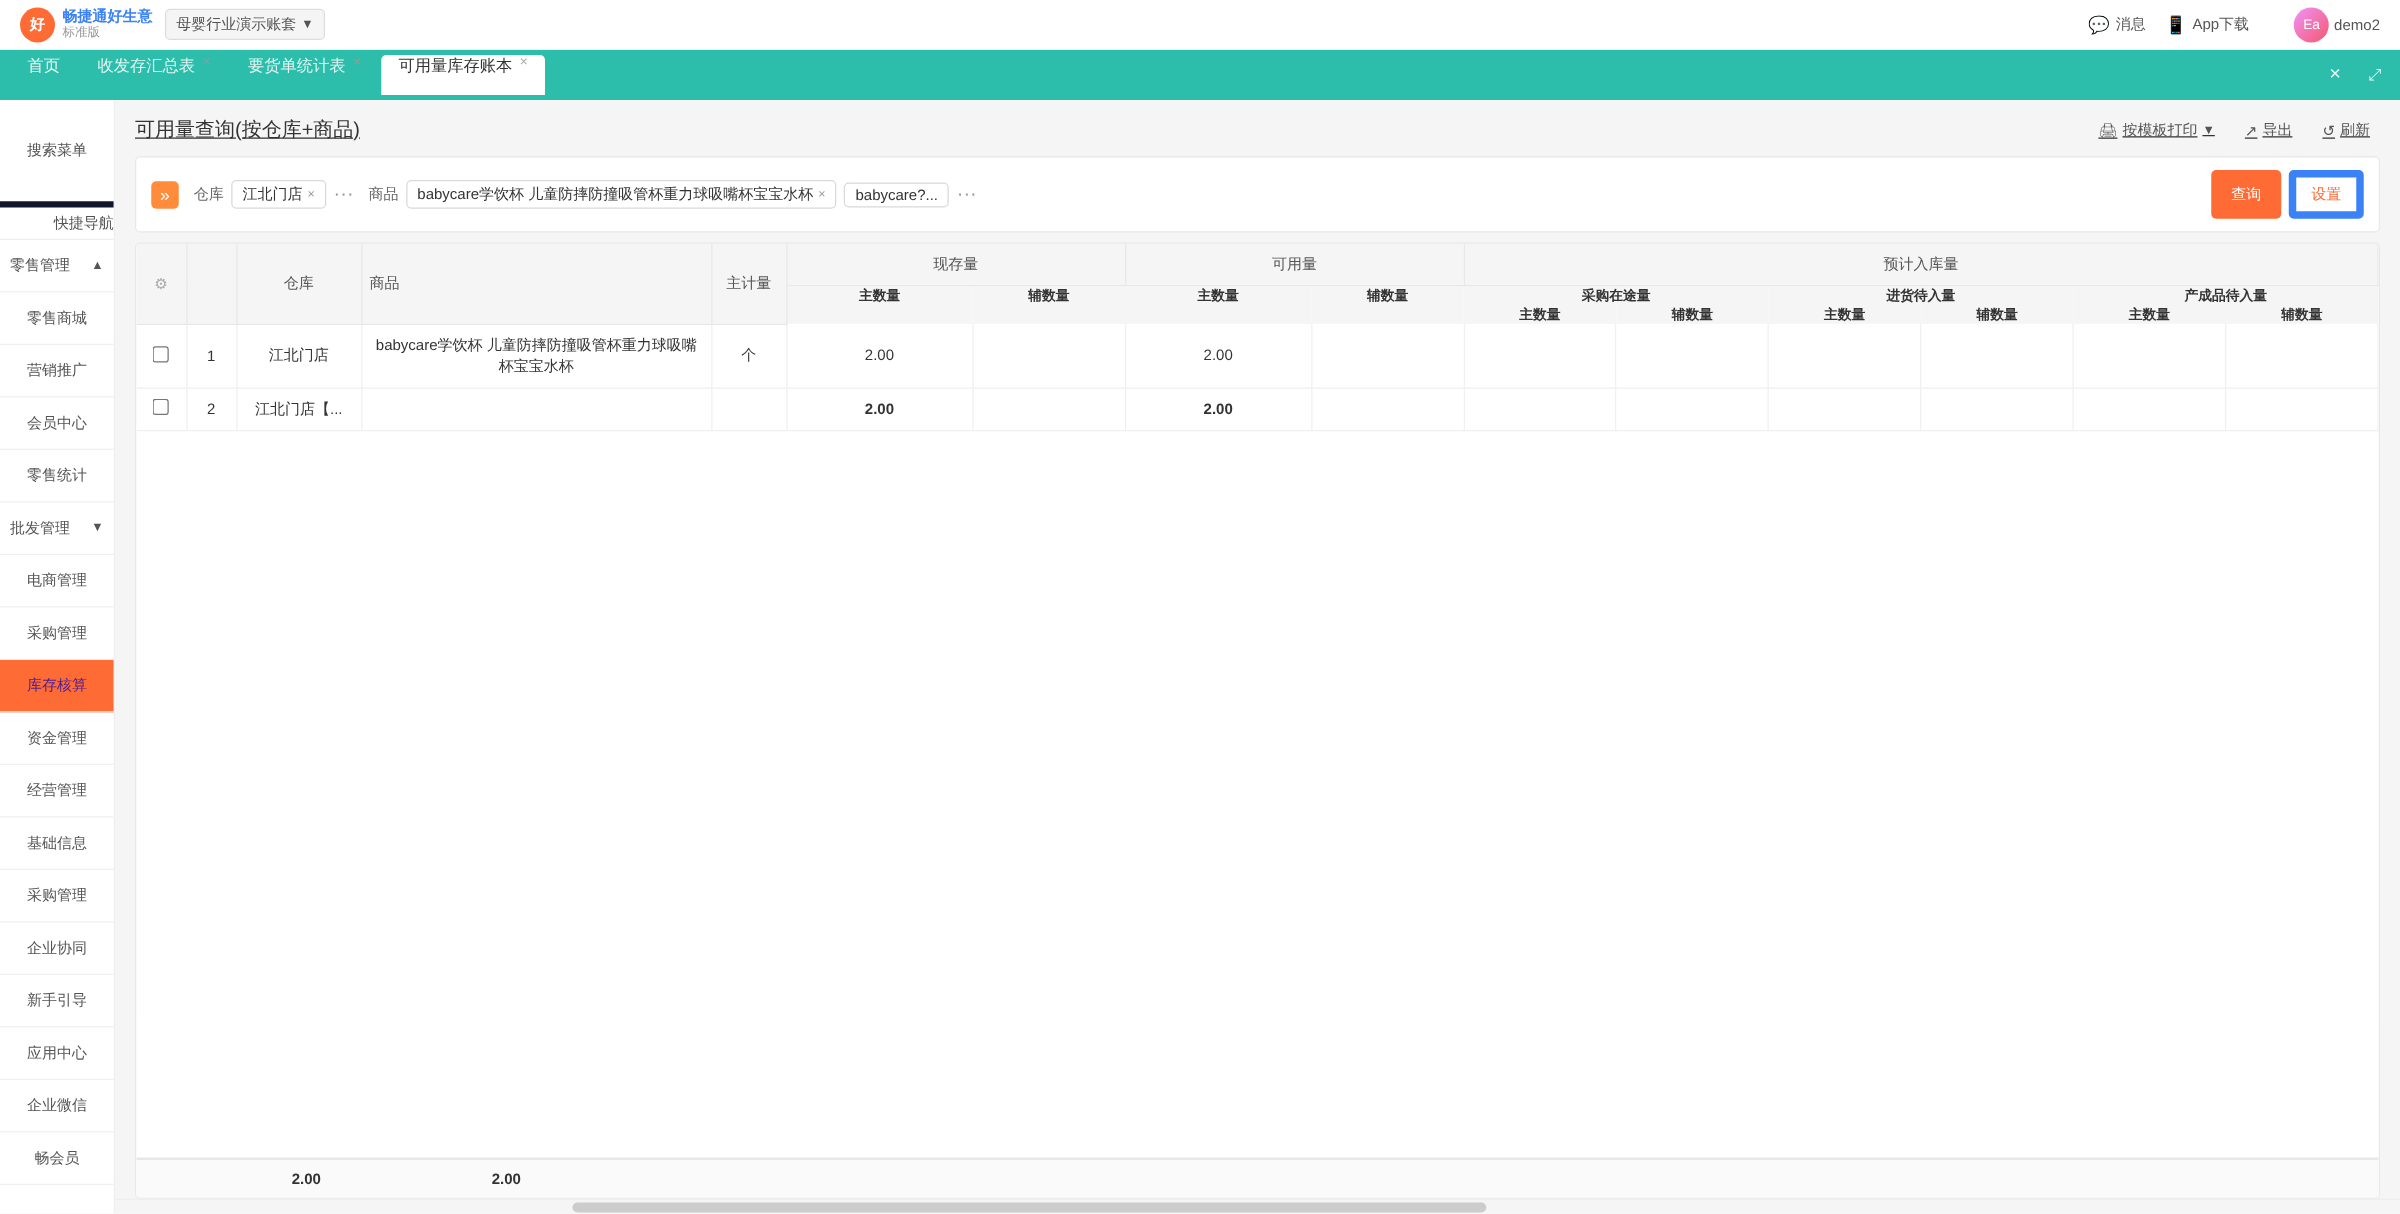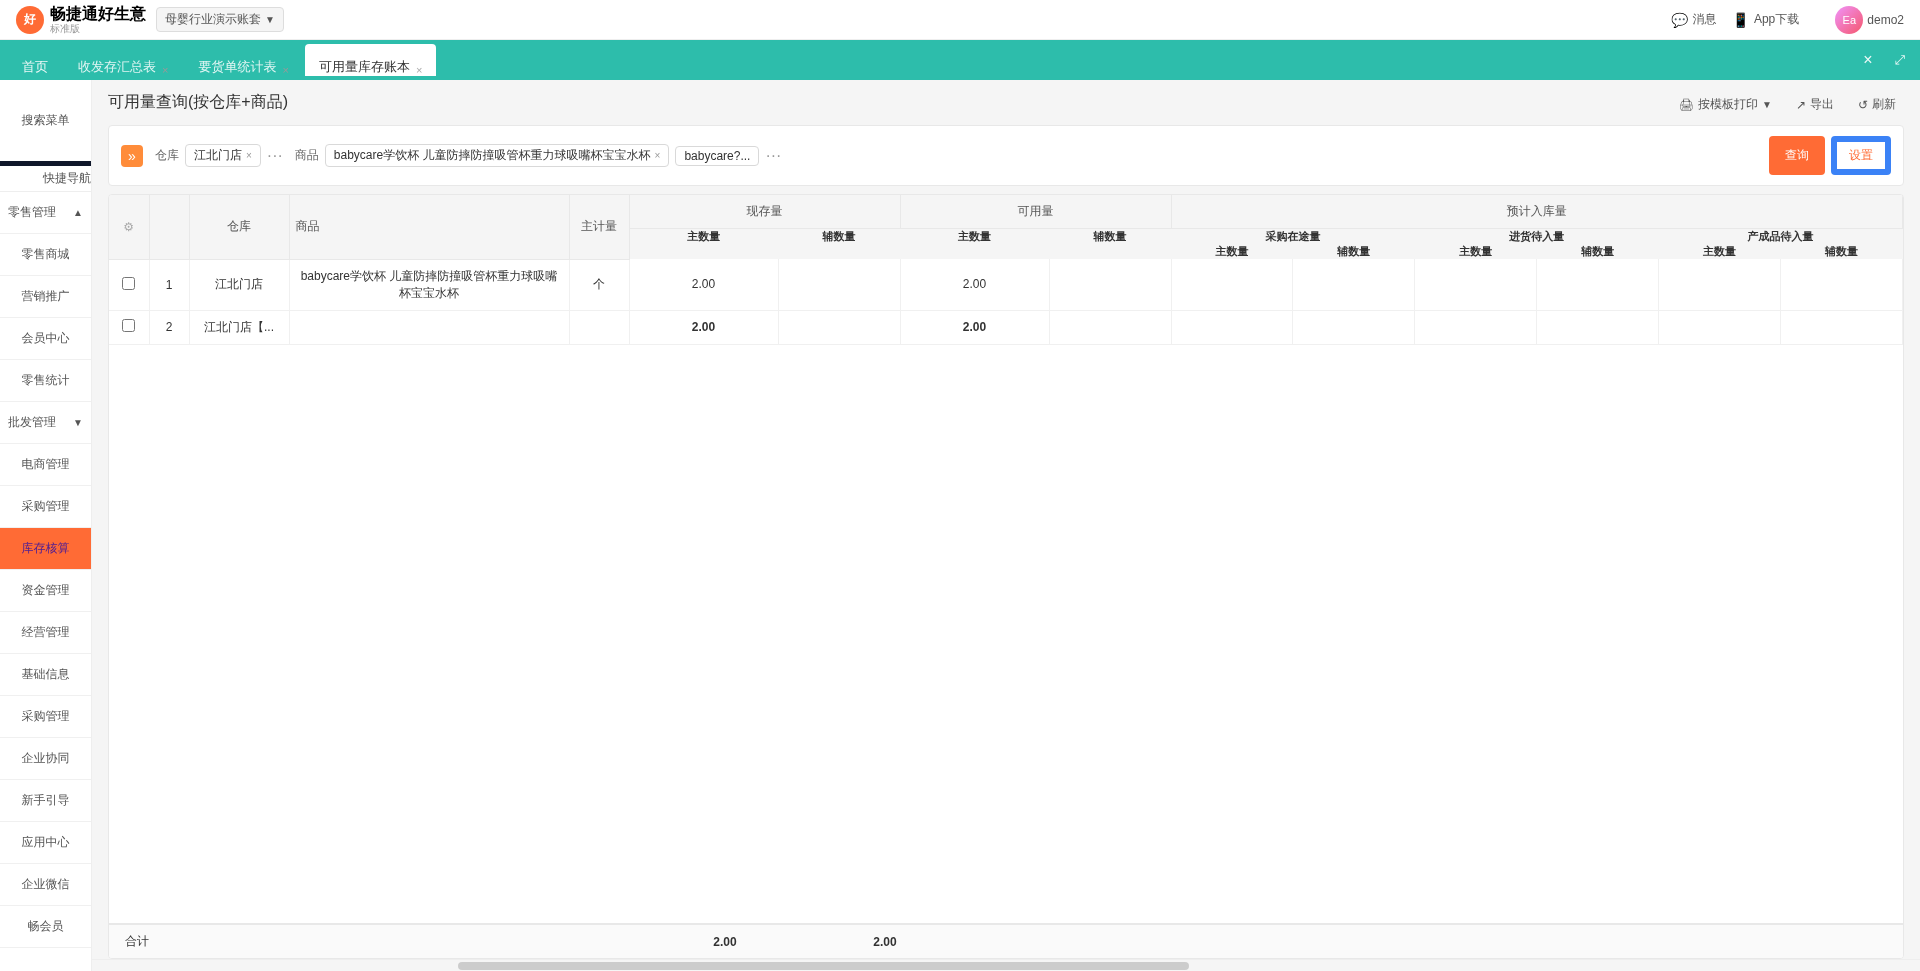--- a/index.html
+++ b/index.html
@@ -33,21 +33,21 @@
       padding: 0 8px;
       flex-shrink: 0;
       gap: 2px;
       justify-content: space-between;
     }
     .nav-tabs-left { display: flex; align-items: center; gap: 2px; height: 100%; }
     .nav-tab {
       height: 32px;
       padding: 0 14px;
       display: flex;
-      align-items: flex-end;
+      align-items: flex-start;
       gap: 6px;
       border-radius: 4px 4px 0 0;
       font-size: 13px;
       cursor: pointer;
       color: rgba(255,255,255,0.85);
     }
     .nav-tab.active {
       background: #fff;
       color: #333;
     }
@@ -118,22 +118,24 @@
       flex-direction: column;
       overflow: hidden;
       background: #f5f5f5;
     }
 
     
     .page-header {
       background: #f5f5f5;
       padding: 12px 16px 8px;
       display: flex;
+      align-items: center;
       justify-content: space-between;
       flex-shrink: 0;
+      text-decoration: underline;
     }
     .page-title { font-size: 16px; font-weight: 500; color: #333; }
     .page-actions { display: flex; align-items: center; gap: 8px; }
     .page-action-btn {
       display: flex; align-items: center; gap: 4px;
       font-size: 12px; color: #555; cursor: pointer;
       padding: 4px 8px; border-radius: 4px;
     }
 
     
@@ -281,21 +283,21 @@
     }
   </style>
 </head>
 <body>
 
 <div class="top-bar">
   <div class="top-bar-left">
     <div class="logo-area">
       <div class="logo-icon">好</div>
       <div style="display:flex;flex-direction:column;line-height:1.2">
-        <span style="font-size:16px;color:#000000;font-weight:bold">畅捷通好生意</span>
+        <span style="font-size:12px;color:#3b82f6;font-weight:bold">畅捷通好生意</span>
         <span style="font-size:10px;color:#999">标准版</span>
       </div>
     </div>
     <div class="brand-selector">
       <span>母婴行业演示账套</span>
       <span style="font-size:10px;">▼</span>
     </div>
   </div>
   <div class="top-bar-right">
     <div class="top-right-item">
@@ -522,21 +524,20 @@
               <td></td>
               <td></td>
               <td></td>
               <td></td>
             </tr>
           </tbody>
         </table>
       </div>
 
       <div class="table-footer">
-        <span style="width:480px;font-weight:500;">合计</span>
         <span style="width:80px;text-align:center;"></span>
         <span style="width:80px;text-align:center;font-weight:600;">2.00</span>
         <span style="width:80px;text-align:center;"></span>
         <span style="width:80px;text-align:center;font-weight:600;">2.00</span>
         <span style="width:80px;text-align:center;"></span>
       </div>
     </div>
 
     <div class="bottom-scroll">
       <div class="scroll-thumb"></div>

